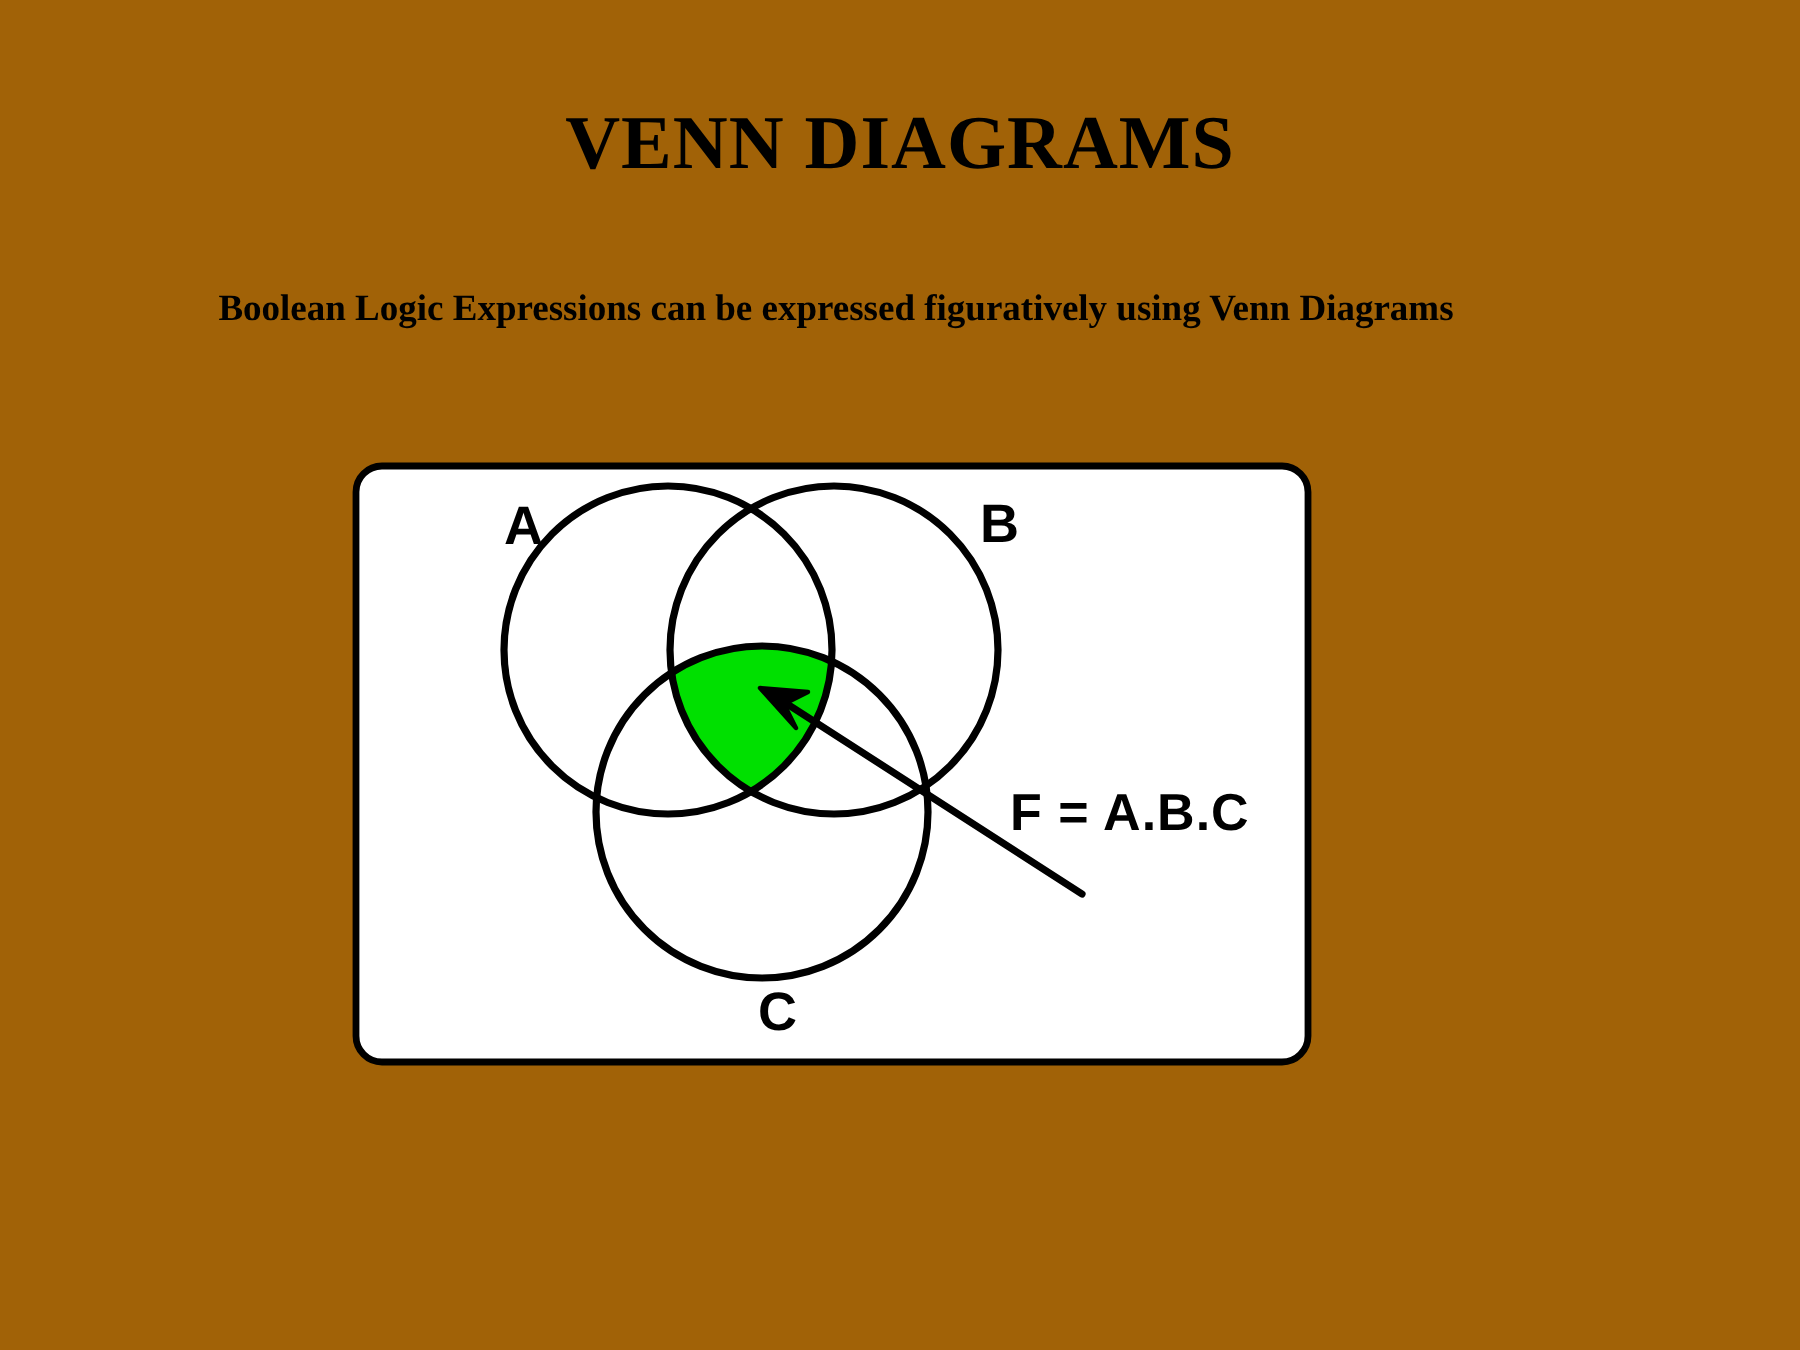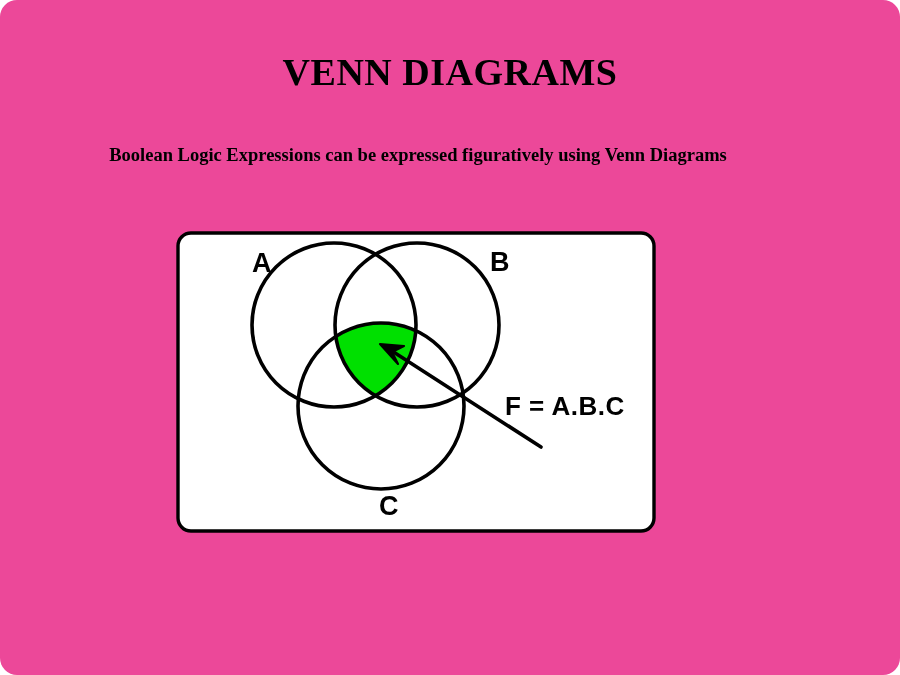--- a/index.html
+++ b/index.html
@@ -12,22 +12,21 @@
     width: 900px;
     height: 675px;
     position: relative;
     overflow: hidden;
     font-family: "Liberation Serif", serif;
     color: #000000;
   }
   .slide {
     position: absolute;
     inset: 0;
-    background: #ec4899;
-    border-radius: 17px;
+    background: #a16207;
   }
   .slide-title {
     position: absolute;
     top: 52px;
     left: 0;
     width: 900px;
     text-align: center;
     font-family: "Liberation Serif", serif;
     font-weight: bold;
     font-size: 38px;

